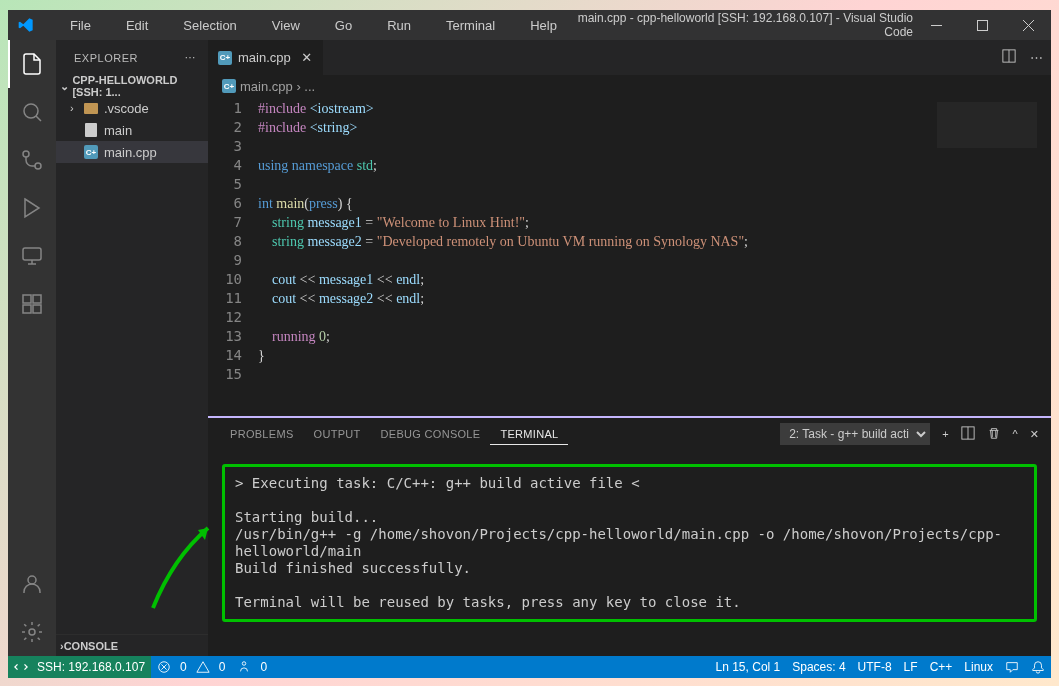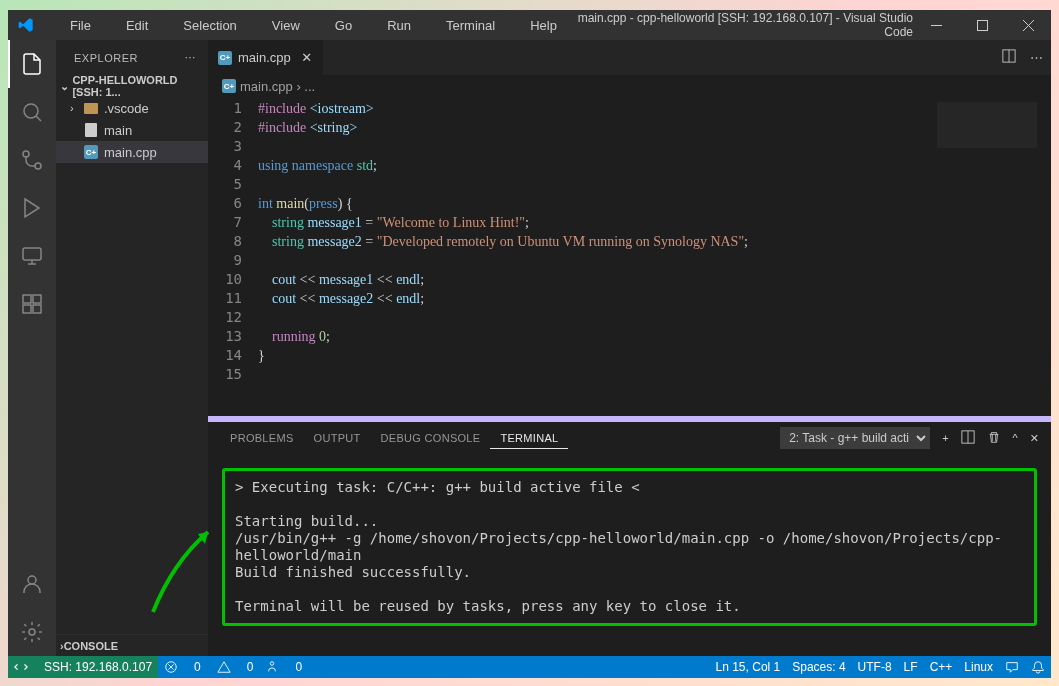--- a/index.html
+++ b/index.html
@@ -38,32 +38,32 @@
   .tab .ficon { margin-right: 6px; }
   .tab .close { margin-left: 8px; width: 16px; height: 16px; display: flex; align-items: center; justify-content: center; border-radius: 3px; }
   .tabs-right { margin-left: auto; display: flex; align-items: center; padding-right: 8px; gap: 14px; color: #ccc; }
   .breadcrumb { height: 22px; display: flex; align-items: center; padding-left: 14px; font-size: 13px; color: #a0a0a0; }
   .breadcrumb .ficon { margin-right: 4px; }
   .editor-wrap { flex: 1; position: relative; display: flex; background: #1e1e1e; overflow: hidden; }
   .gutter { width: 50px; text-align: right; color: #858585; font-family: Consolas, monospace; font-size: 14px; line-height: 19px; padding: 2px 16px 0 0; }
   .code { flex: 1; font-family: Liberation Serif, serif; font-size: 14px; line-height: 19px; padding-top: 2px; white-space: pre; color: #d4d4d4; }
   .minimap { position: absolute; right: 14px; top: 5px; width: 100px; height: 46px; background: #2a2a2a; opacity: 0.7; }
   .kw { color: #569cd6; } .id { color: #9cdcfe; } .str { color: #ce9178; } .mac { color: #c586c0; } .fn { color: #dcdcaa; } .num { color: #b5cea8; } .tp { color: #4ec9b0; }
-  .panel { height: 240px; background: #1e1e1e; border-top: 6px solid #c4b5fd; display: flex; flex-direction: column; position: relative; }
+  .panel { height: 240px; background: #1e1e1e; border-top: 2px solid #c4b5fd; display: flex; flex-direction: column; position: relative; }
   .panel-tabs { height: 32px; display: flex; align-items: center; padding: 0 12px; font-size: 11px; color: #969696; }
   .ptab { padding: 0 10px; cursor: pointer; letter-spacing: 0.3px; }
   .ptab.active { color: #e7e7e7; border-bottom: 1px solid #e7e7e7; padding-bottom: 4px; margin-bottom: -5px; }
   .panel-right { margin-left: auto; display: flex; align-items: center; gap: 12px; color: #ccc; }
   .panel-right select { background: #3c3c3c; color: #ccc; border: 1px solid #3c3c3c; font-size: 12px; padding: 2px 4px; width: 150px; }
   .term-body { flex: 1; font-family: Consolas, monospace; font-size: 14px; line-height: 17px; color: #ccc; padding: 14px; overflow: hidden; }
   .term-box { border: 3px solid #00c000; border-radius: 3px; padding: 8px 10px; }
   .arrow { position: absolute; left: -65px; top: 90px; }
   .statusbar { height: 22px; background: #007acc; color: #fff; display: flex; align-items: center; font-size: 12px; }
   .sb-remote { background: #16825d; height: 100%; display: flex; align-items: center; padding: 0 8px; }
-  .sb-item { padding: 0 6px; display: flex; align-items: center; gap: 16px; cursor: pointer; }
+  .sb-item { padding: 0 6px; display: flex; align-items: center; gap: 9px; cursor: pointer; }
   .sb-right { margin-left: auto; display: flex; }
   .ic-svg { width: 14px; height: 14px; }
   .ficon-cpp { width: 14px; height: 14px; background: #519aba; border-radius: 2px; display: flex; align-items: center; justify-content: center; font-size: 8px; color: #fff; font-weight: bold; }
   .ficon-folder { width: 14px; height: 11px; background: #c09553; border-radius: 1px; }
   .ficon-file { width: 12px; height: 14px; background: #ccc; border-radius: 1px; }
 </style>
 </head>
 <body>
 
 <div class="vscode">

